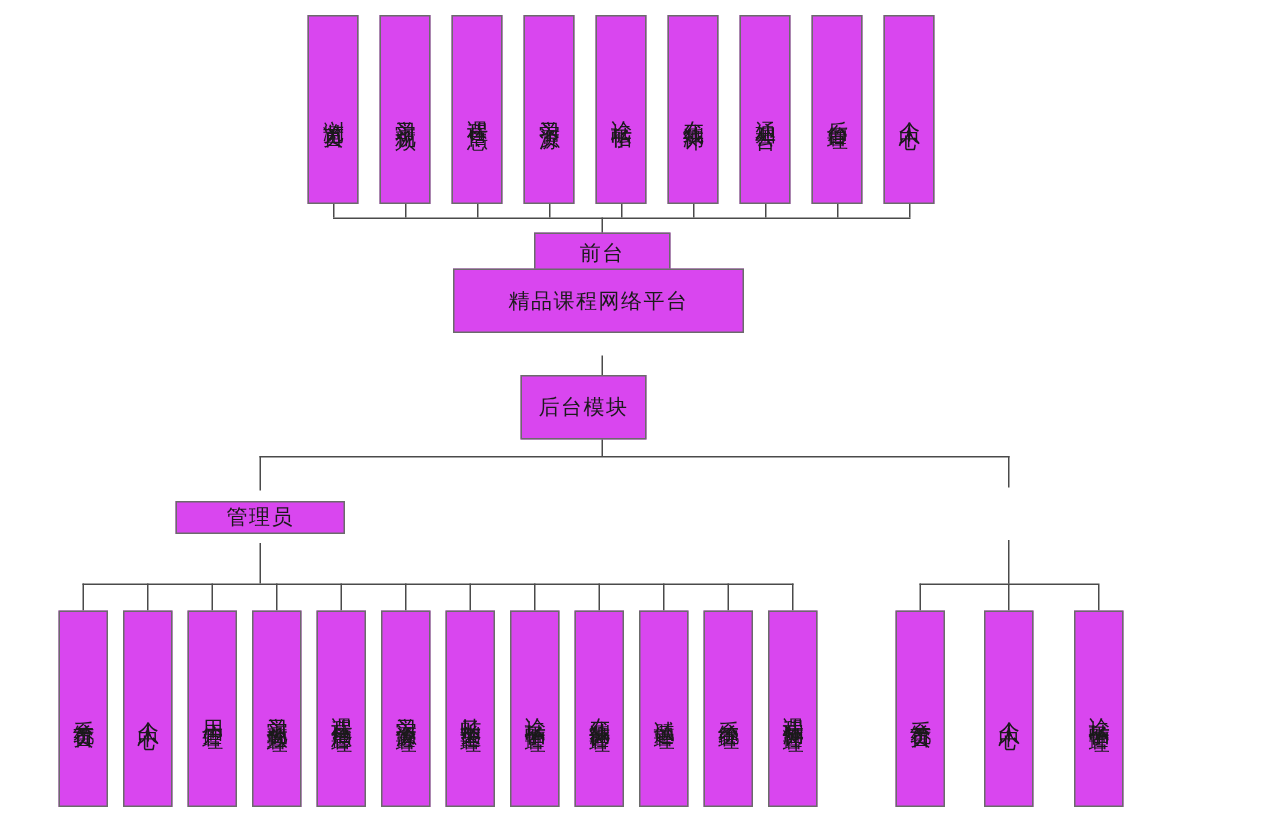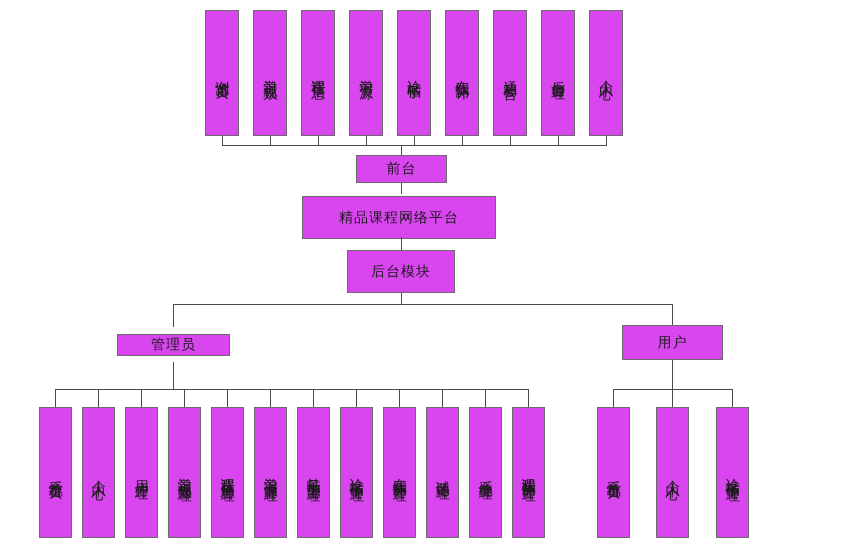--- a/index.html
+++ b/index.html
@@ -96,41 +96,38 @@
   <div class="line h" style="left:222px; top:145px; width:385px;"></div>
 
   <div class="line v" style="left:401px; top:145px; height:11px;"></div>
 
   <div class="node horiz" style="left:356px; top:155px; width:91px; height:28px;">
       <span>前台</span>
     </div>
 
   <div class="line v" style="left:401px; top:183px; height:11px;"></div>
 
-  <div class="node horiz" style="left:302px; top:196px; width:194px; height:43px;text-align:center;">
+  <div class="node horiz" style="left:302px; top:179px; width:194px; height:43px;text-align:center;">
       <span>精品课程网络平台</span>
     </div>
 
   <div class="line v" style="left:401px; top:237px; height:13px;"></div>
 
-  <div class="node horiz" style="left:347px; top:250px; width:108px; height:43px;">
+  <div class="node horiz" style="left:347px; top:250px; width:84px; height:43px;">
       <span>后台模块</span>
     </div>
 
   <div class="line v" style="left:401px; top:293px; height:11px;"></div>
 
   <div class="line h" style="left:173px; top:304px; width:500px;"></div>
   <div class="line v" style="left:173px; top:304px; height:23px;"></div>
   <div class="line v" style="left:672px; top:304px; height:21px;"></div>
 
   <div class="node horiz" style="left:117px; top:334px; width:113px; height:22px;">
       <span>管理员</span>
-    </div>
-  <div class="node horiz" style="left:622px; top:325px; width:101px; height:35px;">
-      <span>用户</span>
     </div>
 
   <div class="line v" style="left:173px; top:362px; height:27px;"></div>
   <div class="line h" style="left:55px; top:389px; width:474px;"></div>
 
   <div class="line v" style="left:55px; top:389px; height:18px;"></div>
   <div class="line v" style="left:98px; top:389px; height:18px;"></div>
   <div class="line v" style="left:141px; top:389px; height:18px;"></div>
   <div class="line v" style="left:184px; top:389px; height:18px;"></div>
   <div class="line v" style="left:227px; top:389px; height:18px;"></div>

